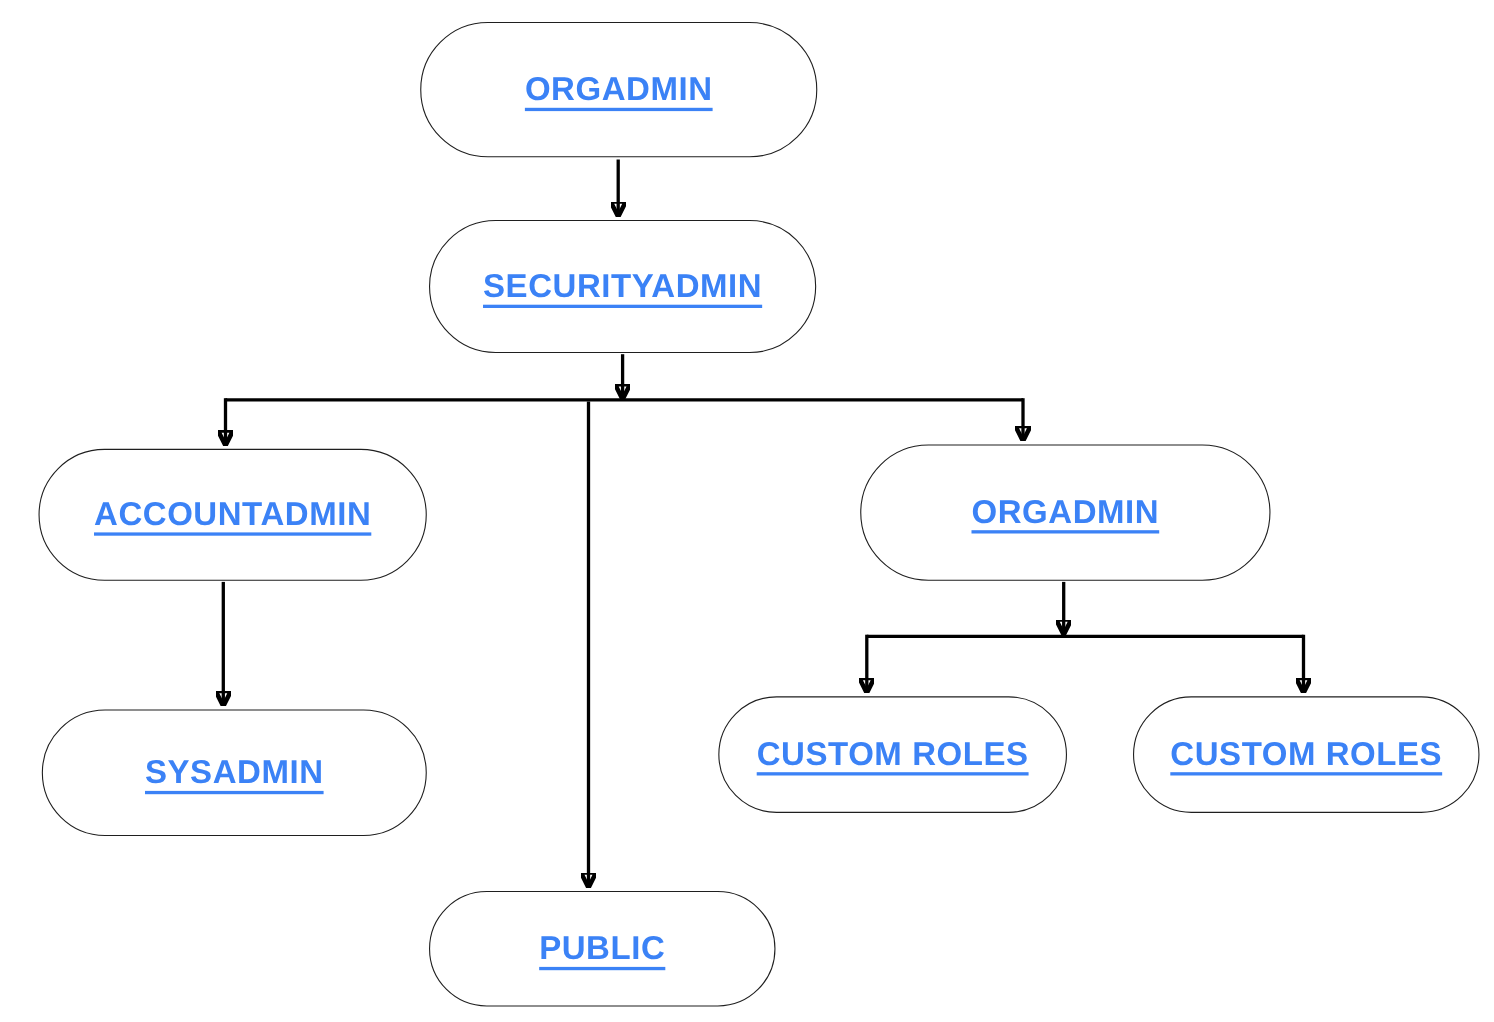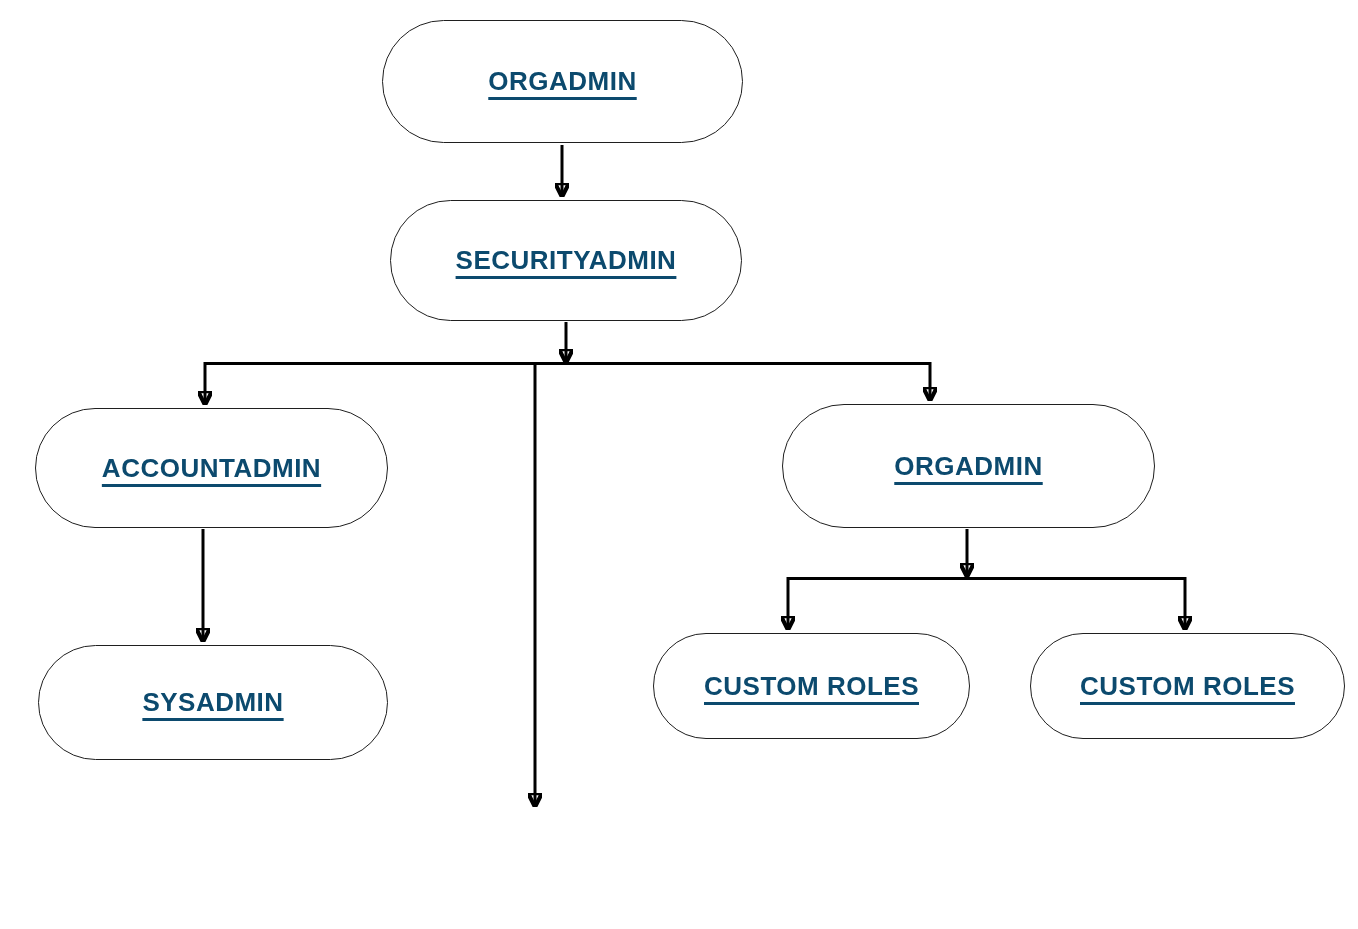--- a/index.html
+++ b/index.html
@@ -31,23 +31,23 @@
     position: absolute;
     box-sizing: border-box;
     background: #ffffff;
     border: 1.5px solid #1f1f1f;
     border-radius: 62px;
     display: flex;
     align-items: center;
     justify-content: center;
   }
   .node .label {
-    font-size: 26px;
+    font-size: 30px;
     font-weight: bold;
-    color: #0c4a6e;
+    color: #3b82f6;
     letter-spacing: 0.5px;
     text-decoration: underline;
     text-decoration-thickness: 3px;
     text-underline-offset: 7px;
     white-space: nowrap;
   }
   
   .n-orgadmin        { left: 382px;  top: 20px;  width: 361px; height: 123px; }
   .n-accountadmin    { left: 390px;  top: 200px; width: 352px; height: 121px; }
   .n-securityadmin   { left: 35px;   top: 408px; width: 353px; height: 120px; }
@@ -111,14 +111,17 @@
   </div>
 
   <div class="node n-custom-left">
     <span class="label">CUSTOM ROLES</span>
   </div>
 
   <div class="node n-custom-right">
     <span class="label">CUSTOM ROLES</span>
   </div>
 
+  <div class="node n-public">
+    <span class="label">PUBLIC</span>
+  </div>
 
 </div>
 
 </body></html>

